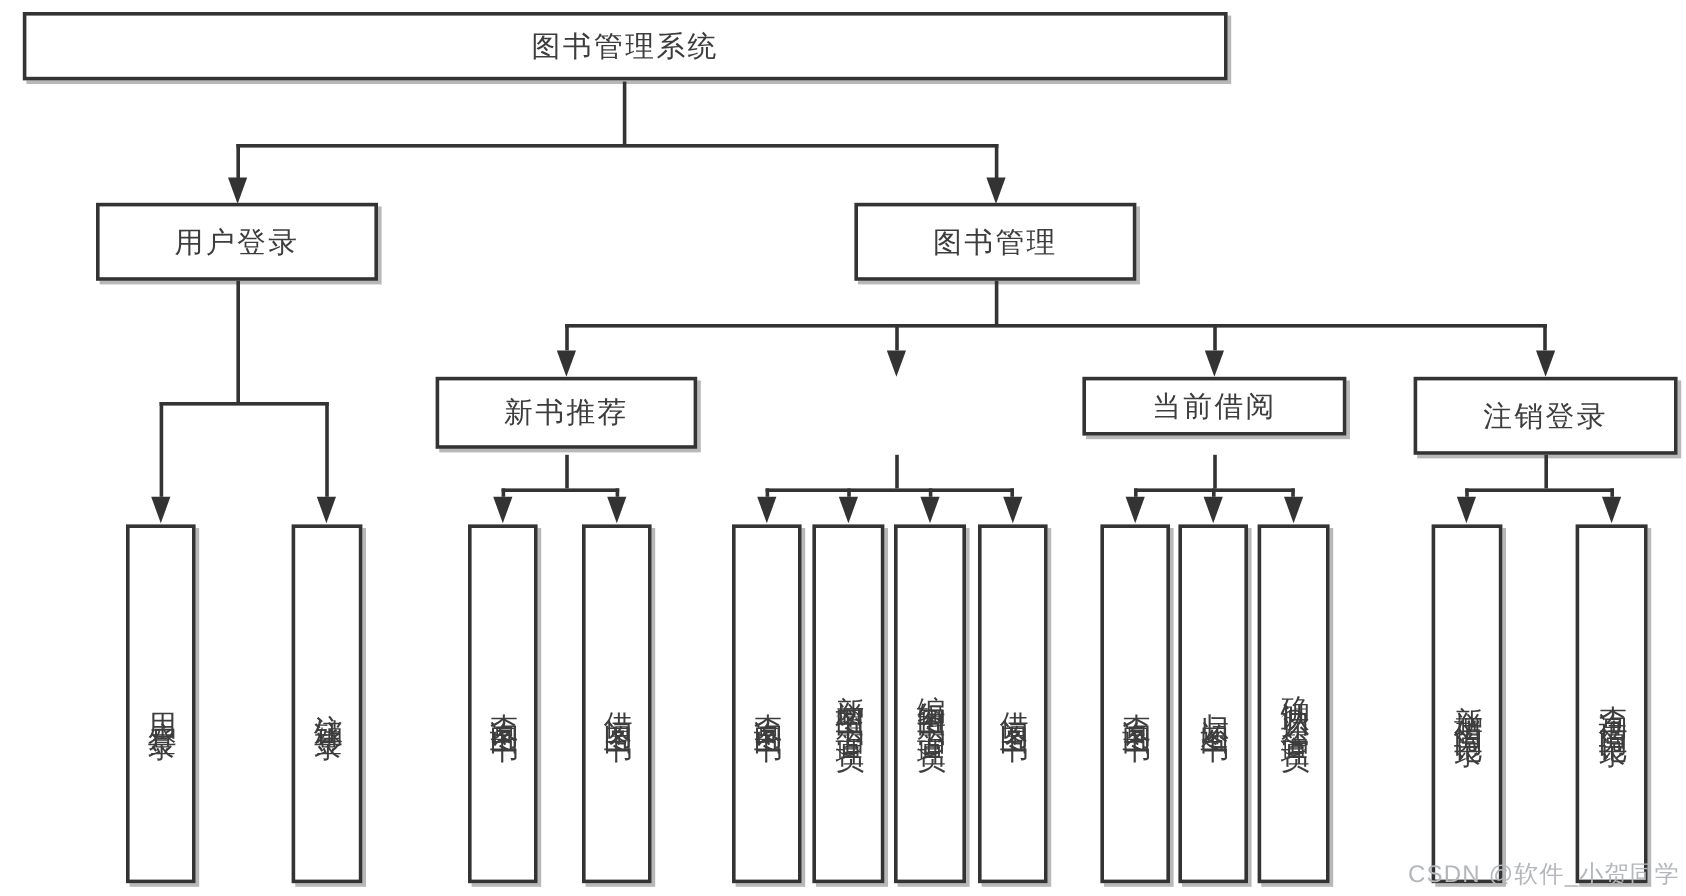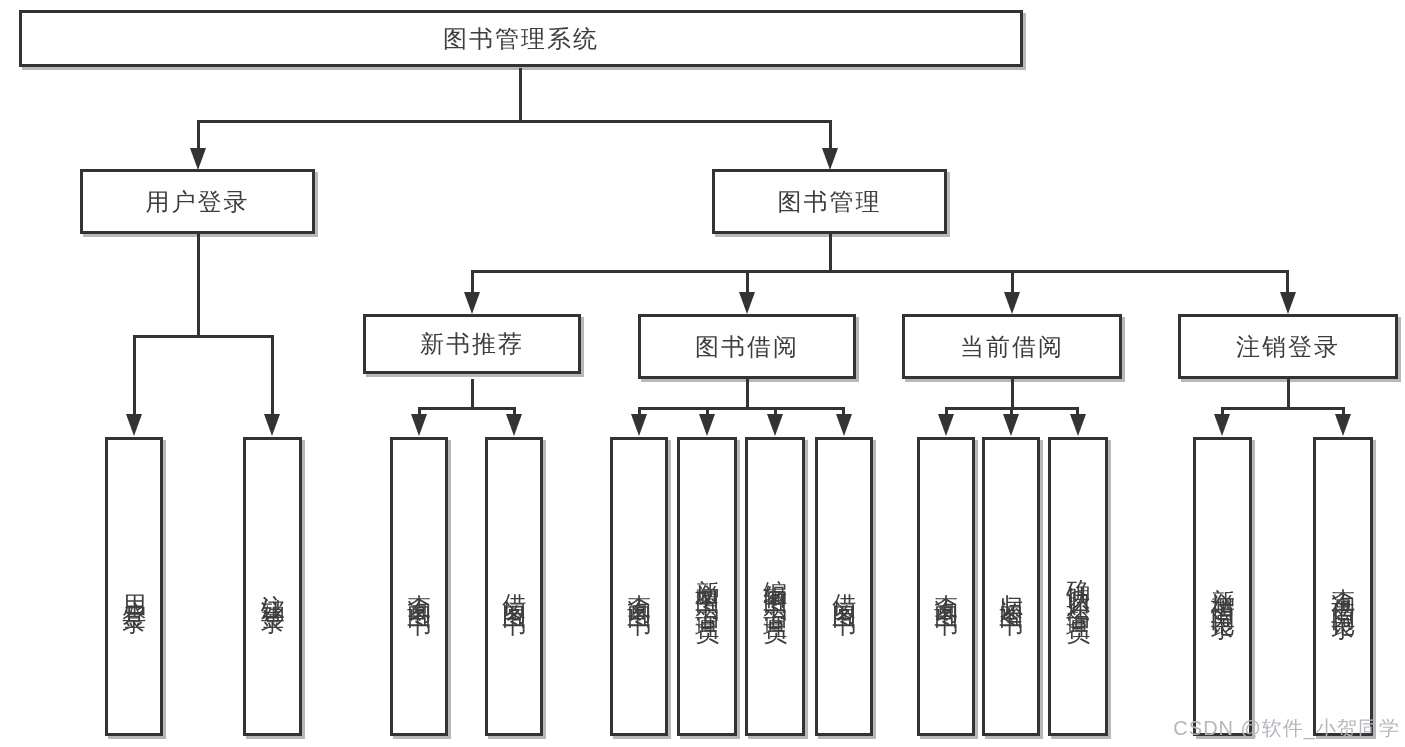--- a/index.html
+++ b/index.html
@@ -91,24 +91,21 @@
   <div class="line" style="left:1011px;top:270px;width:3px;height:22px;"></div>
   <div class="line" style="left:1286px;top:270px;width:3px;height:22px;"></div>
   <div class="arrow" style="left:464px;top:292px;"></div>
   <div class="arrow" style="left:739px;top:292px;"></div>
   <div class="arrow" style="left:1004px;top:292px;"></div>
   <div class="arrow" style="left:1280px;top:292px;"></div>
 
   <div class="node hnode" style="left:363px;top:314px;width:218px;height:60px;">
     <span class="lbl">新书推荐</span>
   </div>
-  <div class="node hnode" style="left:638px;top:314px;width:218px;height:65px;">
-    <span class="lbl">图书借阅</span>
-  </div>
-  <div class="node hnode" style="left:902px;top:314px;width:220px;height:65px;">
+  <div class="node hnode" style="left:902px;top:314px;width:220px;height:49px;">
     <span class="lbl">当前借阅</span>
   </div>
   <div class="node hnode" style="left:1178px;top:314px;width:220px;height:65px;">
     <span class="lbl">注销登录</span>
   </div>
 
   <div class="line" style="left:471px;top:379px;width:3px;height:28px;"></div>
   <div class="line" style="left:418px;top:407px;width:98px;height:3px;"></div>
   <div class="line" style="left:418px;top:407px;width:3px;height:7px;"></div>
   <div class="line" style="left:513px;top:407px;width:3px;height:7px;"></div>

